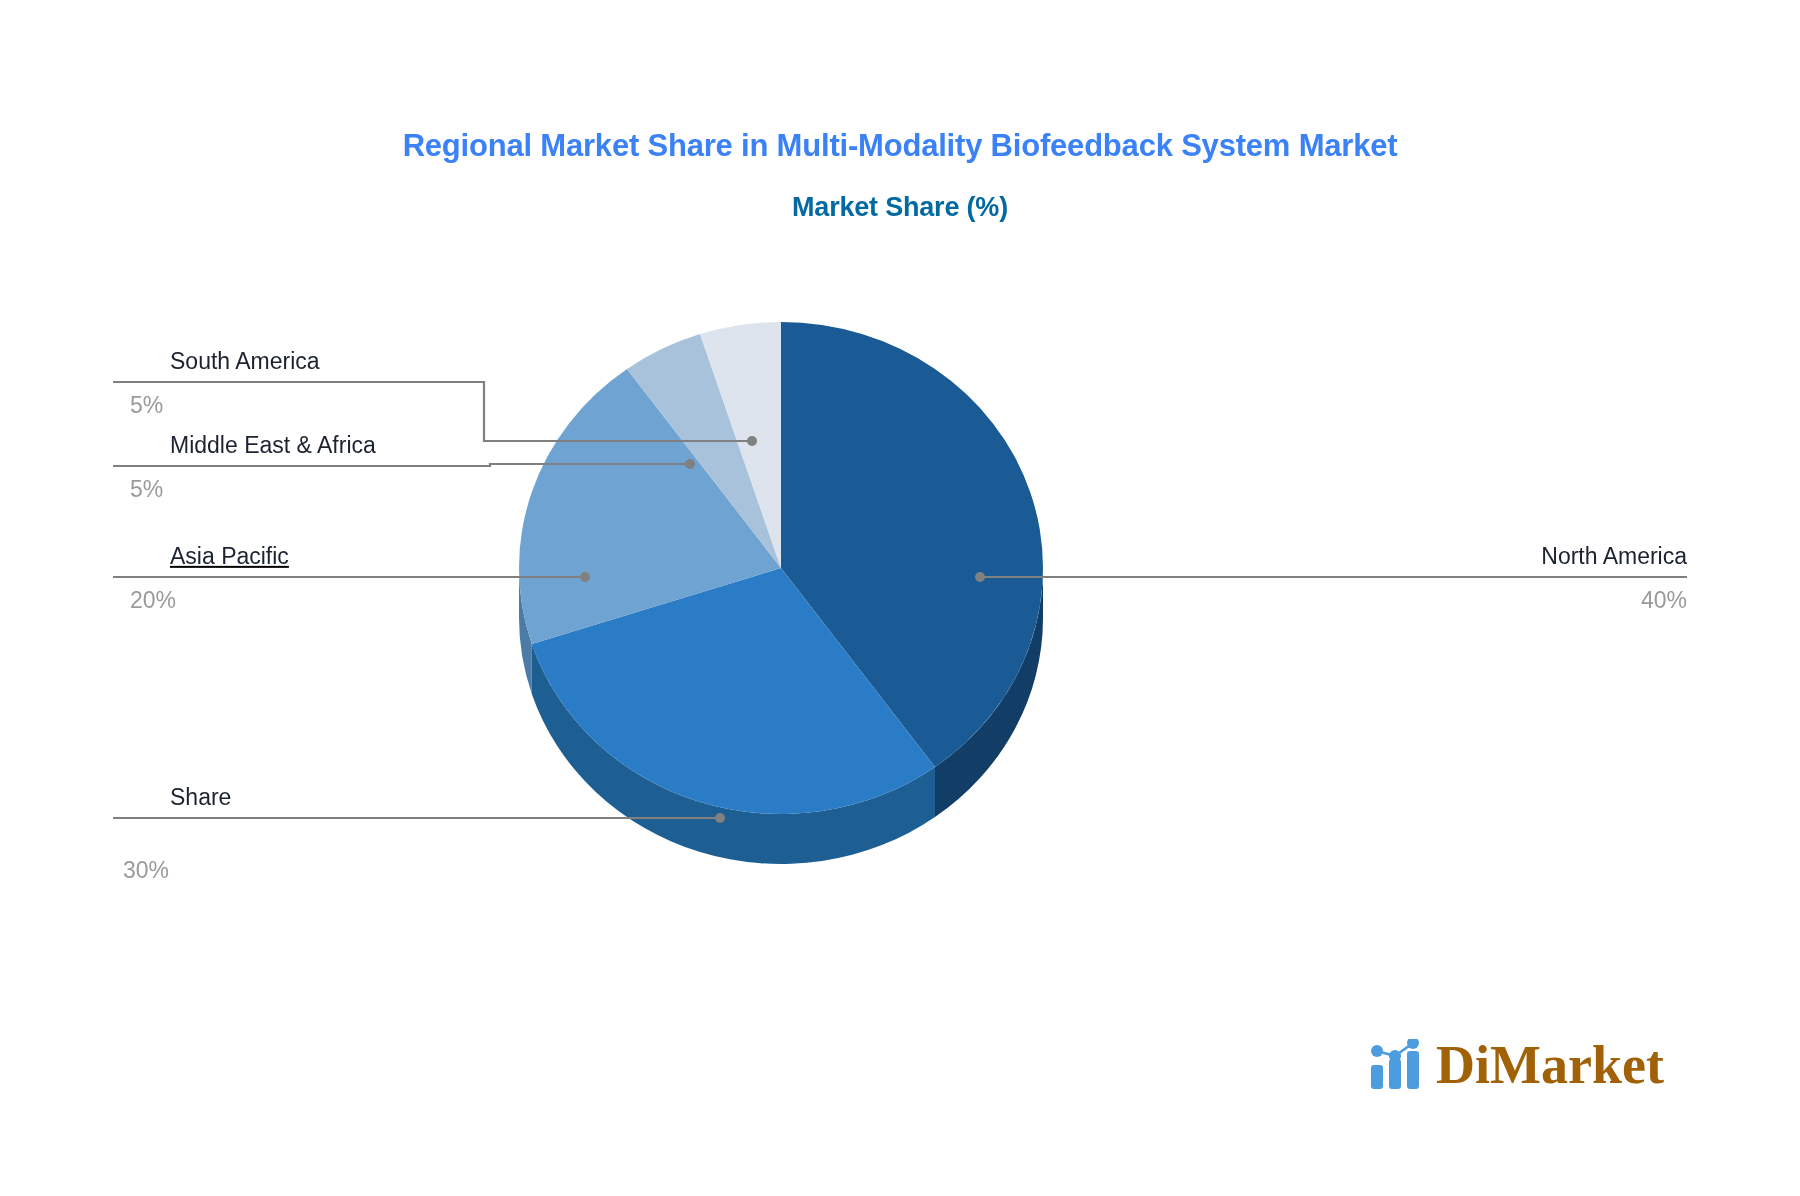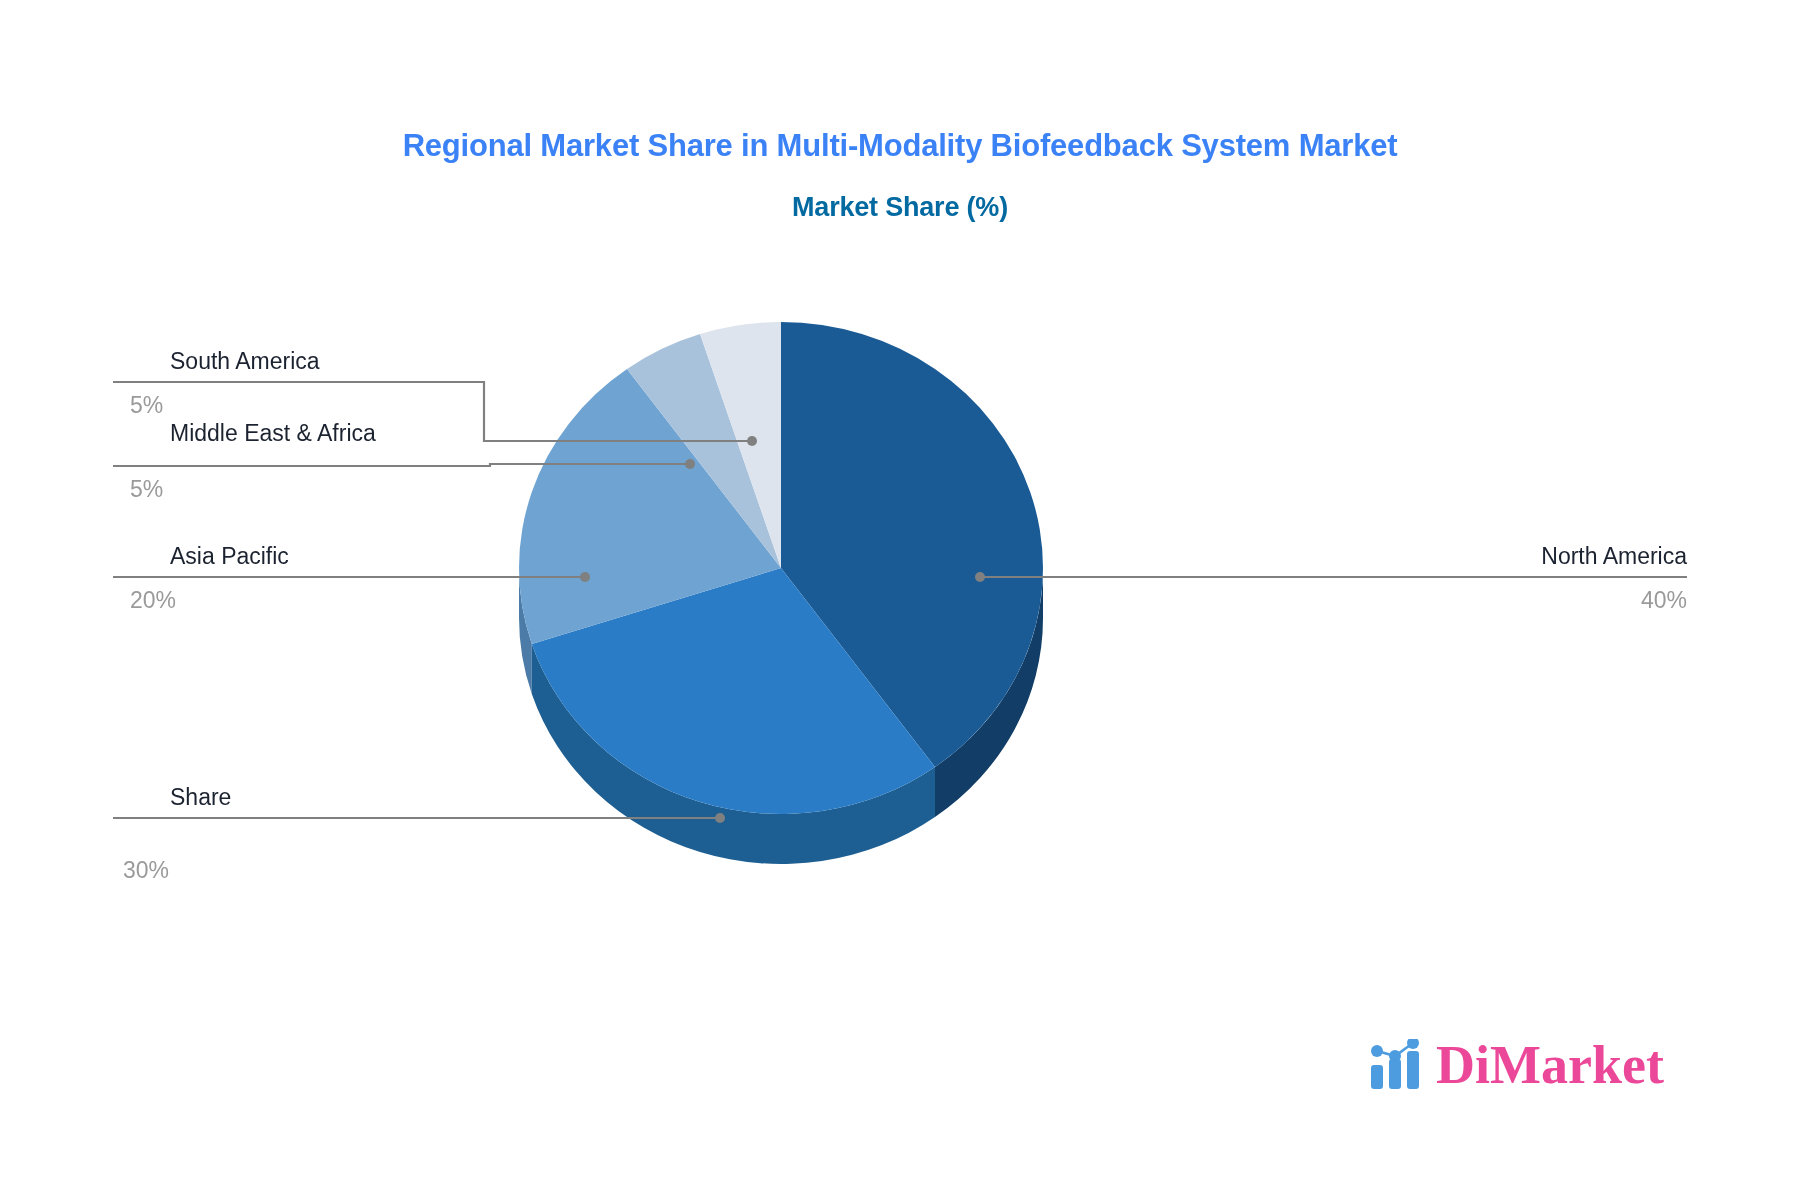--- a/index.html
+++ b/index.html
@@ -78,21 +78,21 @@
     left: 1368px;
     top: 1038px;
     display: flex;
     align-items: center;
     gap: 10px;
   }
   .logo-text {
     font-family: "Liberation Serif", serif;
     font-size: 54px;
     font-weight: bold;
-    color: #ec4899;
+    color: #a16207;
     letter-spacing: 0px;
     line-height: 1;
   }
 </style>
 </head>
 <body>
 
 <div class="page">
 
   <div class="title">Regional Market Share in Multi-Modality Biofeedback System Market</div>
@@ -142,28 +142,28 @@
       </g>
     </svg>
 
     <div class="callout left" style="left:130px; top:382px; transform:translateY(-100%); padding-bottom:4px;">
       <span class="lbl">South America</span>
     </div>
     <div class="callout left" style="left:130px; top:386px;">
       <span class="val">5%</span>
     </div>
 
-    <div class="callout left" style="left:130px; top:466px; transform:translateY(-100%); padding-bottom:16px;">
+    <div class="callout left" style="left:130px; top:466px; transform:translateY(-100%); padding-bottom:4px;">
       <span class="lbl">Middle East &amp; Africa</span>
     </div>
     <div class="callout left" style="left:130px; top:470px;">
       <span class="val">5%</span>
     </div>
 
-    <div class="callout left" style="left:130px; top:577px; transform:translateY(-100%); padding-bottom:4px;">
+    <div class="callout left" style="left:130px; top:577px; transform:translateY(-100%); padding-bottom:4px;text-decoration:underline;">
       <span class="lbl">Asia Pacific</span>
     </div>
     <div class="callout left" style="left:130px; top:581px;">
       <span class="val">20%</span>
     </div>
 
     <div class="callout left" style="left:130px; top:818px; transform:translateY(-100%); padding-bottom:4px;">
       <span class="lbl">Share</span>
     </div>
     <div class="callout left" style="left:123px; top:822px;margin-top:29px;">

